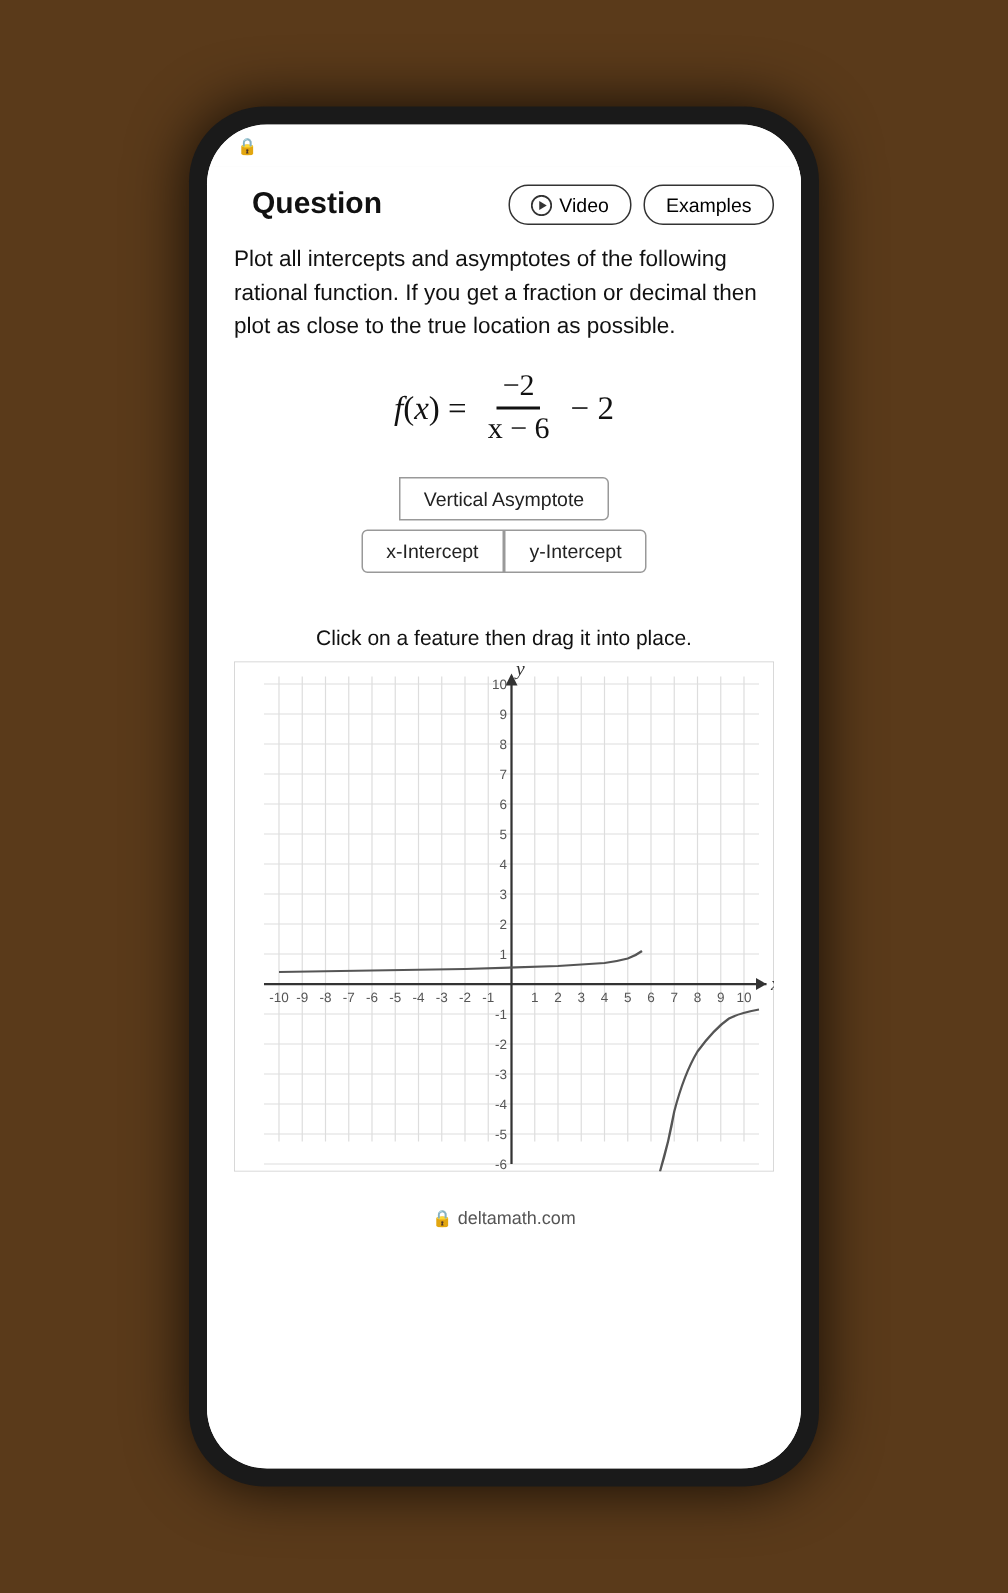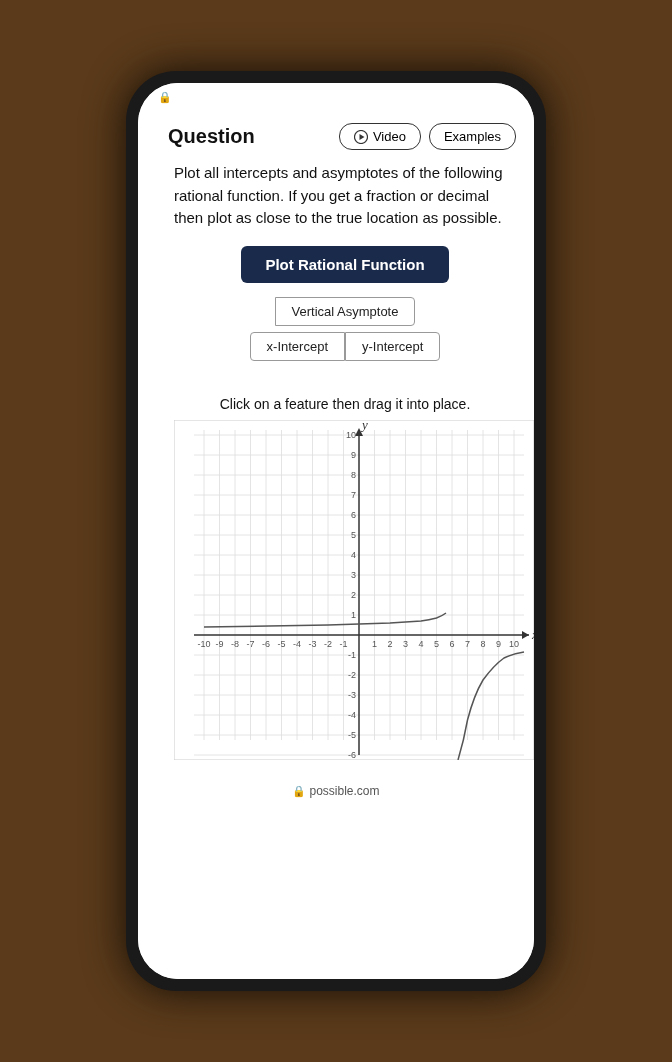--- a/index.html
+++ b/index.html
@@ -88,21 +88,21 @@
 
     .play-icon {
       width: 14px;
       height: 14px;
       display: inline-flex;
       align-items: center;
       justify-content: center;
     }
 
     .main-content {
-      padding: 4px 18px 16px 36px;
+      padding: 4px 18px 16px 18px;
     }
 
     .problem-text {
       font-size: 15px;
       line-height: 1.5;
       color: #111;
       margin-bottom: 16px;
       font-family: Arial, sans-serif;
     }
 
@@ -257,22 +257,31 @@
           </button>
           <button class="header-btn">
             <span>Examples</span>
           </button>
         </div>
       </div>
 
       <div class="main-content">
         <p class="problem-text">Plot all intercepts and asymptotes of the following rational function. If you get a fraction or decimal then plot as close to the true location as possible.</p>
 
-
-        <button class="plot-button">Plot Rational Function</button>
+        <div class="formula-container">
+          <div class="formula">
+            <span><em>f</em>(<em>x</em>) =</span>
+            <span class="fraction">
+              <span class="numerator">−2</span>
+              <span class="denominator">x − 6</span>
+            </span>
+            <span>− 2</span>
+          </div>
+        </div>
+
 
         <div class="asymptote-buttons">
           <button class="feature-btn">Vertical Asymptote</button>
         </div>
 
         <div class="intercept-buttons">
           <button class="intercept-btn">x-Intercept</button>
           <button class="intercept-btn">y-Intercept</button>
         </div>
 
@@ -382,17 +391,17 @@
             <path d="M 30,207 Q 92,206 154,205 Q 185,204 216,203 Q 231,202 247,201 Q 255,200 262.5,198 Q 268,196 272,193" stroke="#555" stroke-width="1.5" fill="none"></path>
 
             <path d="M 284,340 Q 290,320 293.5,300 Q 300,275 309,260 Q 320,245 330,238 Q 338,234 350,232" stroke="#555" stroke-width="1.5" fill="none"></path>
 
           </svg>
         </div>
       </div>
 
       <div class="footer">
         <span class="lock-icon">🔒</span>
-        <span>possible.com</span>
+        <span>deltamath.com</span>
       </div>
     </div>
   </div>
 </div>
 
 </body></html>

